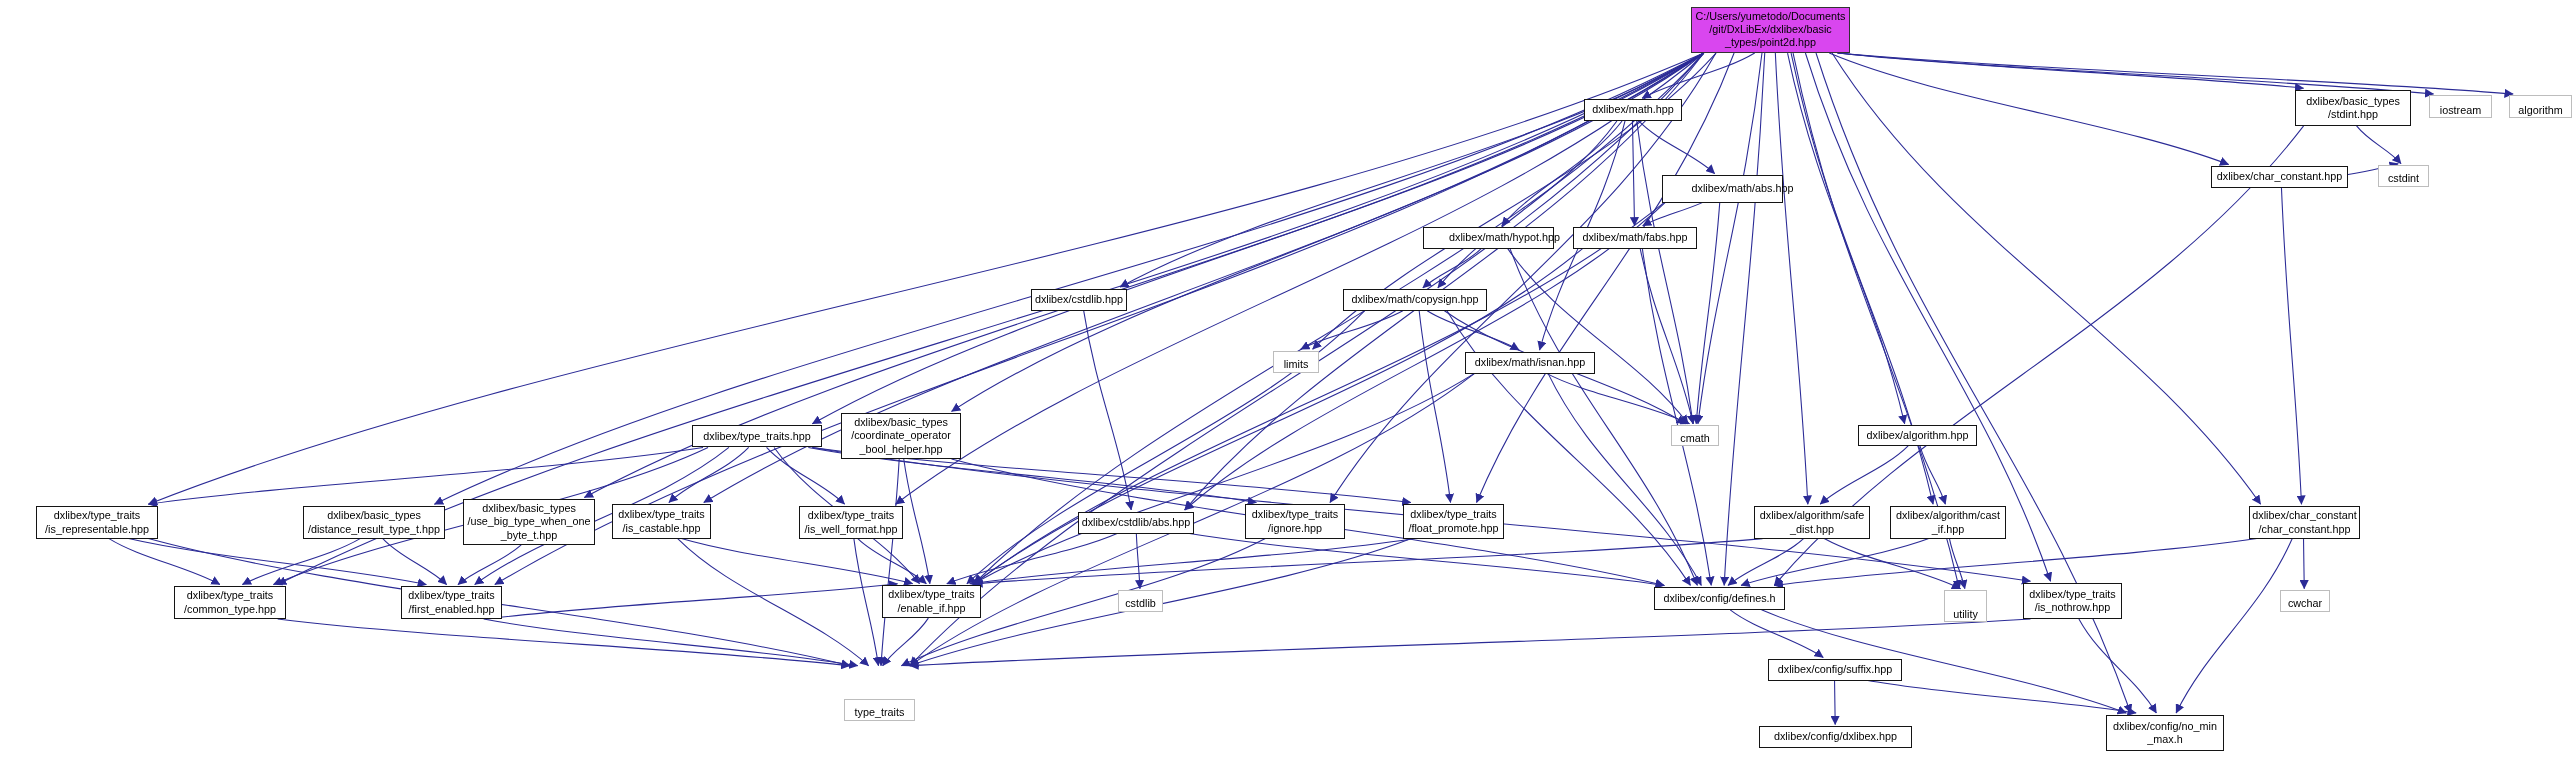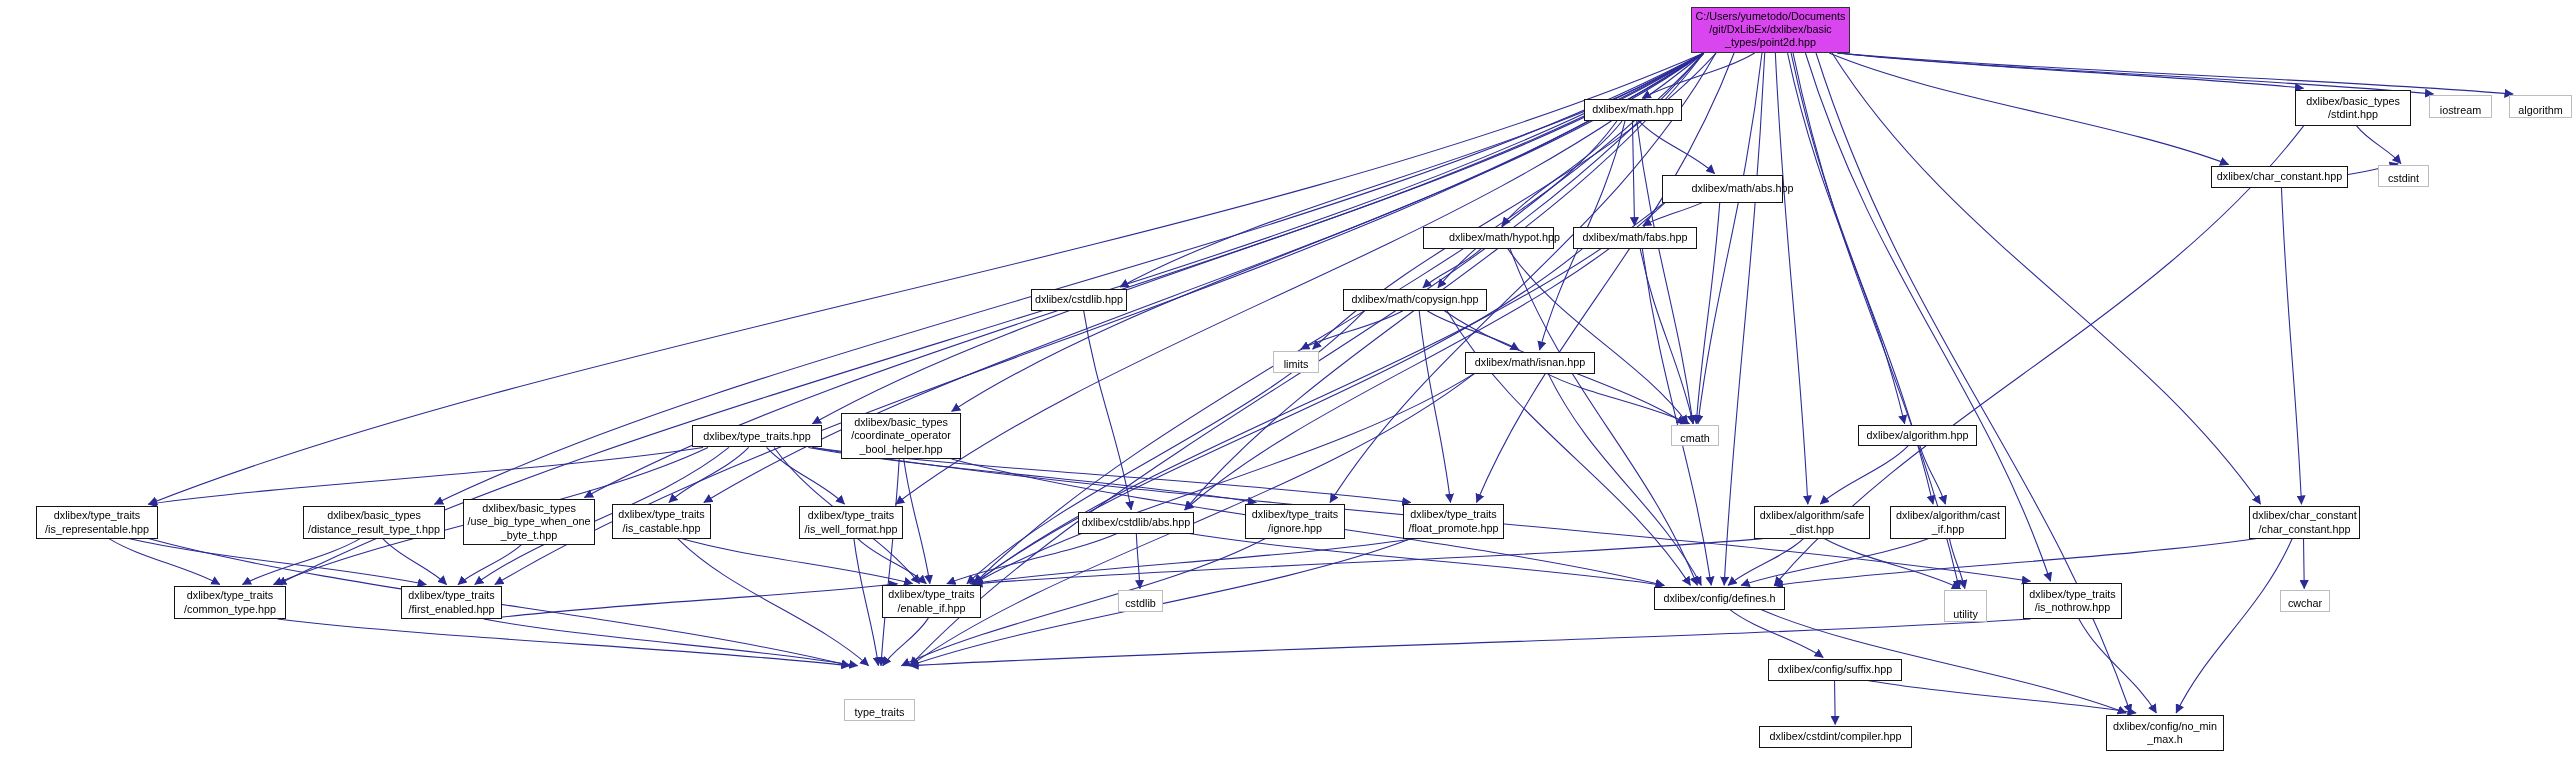--- a/index.html
+++ b/index.html
@@ -267,20 +267,20 @@
     <div class="node system" style="left: 2280px; top: 590px; width: 50px; height: 21.6px;">
       <div class="lbl">cwchar</div>
     </div>
     <div class="node system" style="left: 844px; top: 667px; width: 71px; height: 21.6px; margin-top: 32px;">
       <div class="lbl">type_traits</div>
     </div>
     <div class="node internal" style="left: 1768px; top: 659px; width: 134px; height: 21.6px;">
       <div class="lbl">dxlibex/config/suffix.hpp</div>
     </div>
     <div class="node internal" style="left: 1759px; top: 726px; width: 153px; height: 21.6px;">
-      <div class="lbl">dxlibex/cstdint/compiler.hpp</div>
+      <div class="lbl">dxlibex/config/dxlibex.hpp</div>
     </div>
     <div class="node thick" style="left: 2106px; top: 715px; width: 118px; height: 36px;">
       <div class="lbl">dxlibex/config/no_min</div>
       <div class="lbl">_max.h</div>
     </div>
   </div>
 
 
 </body></html>

